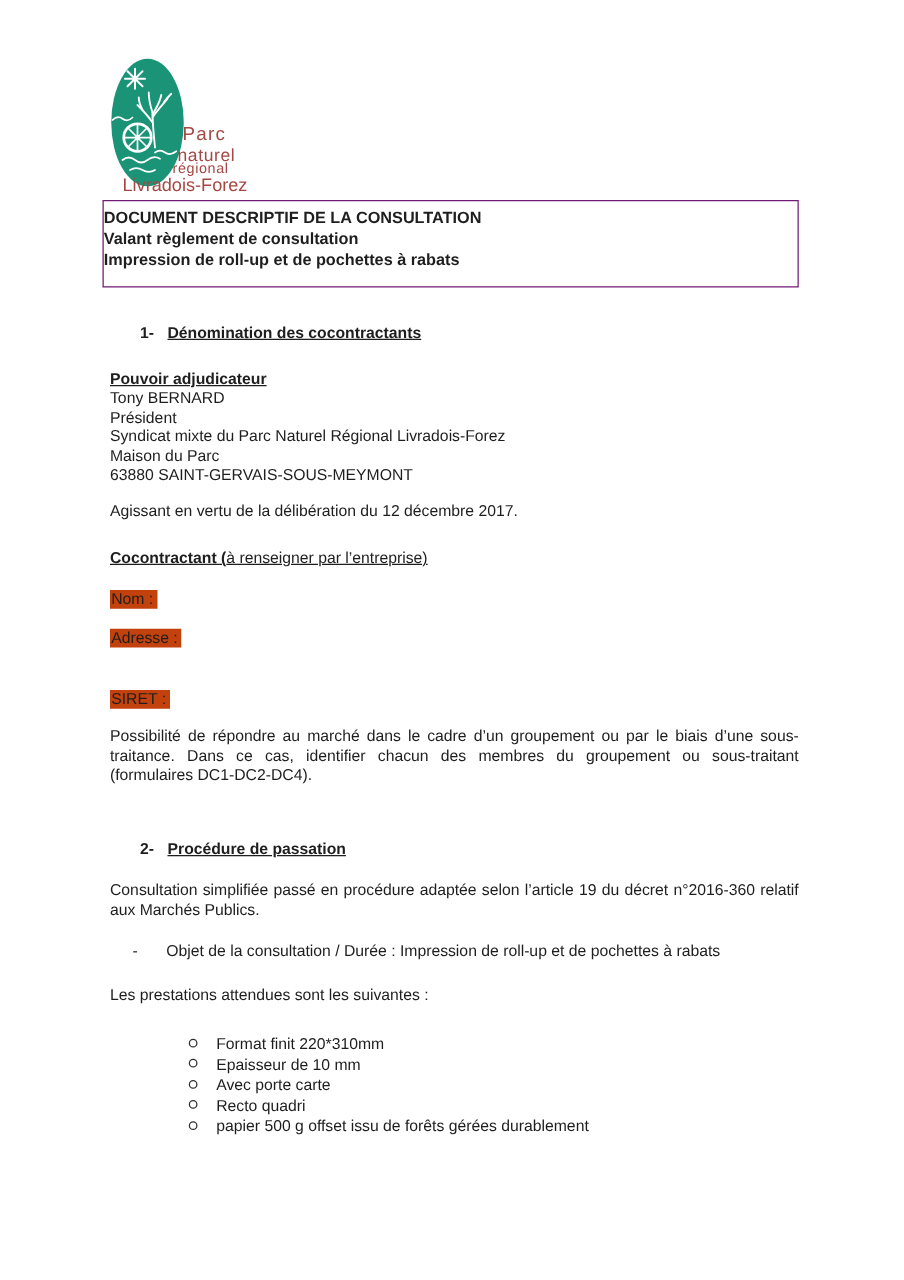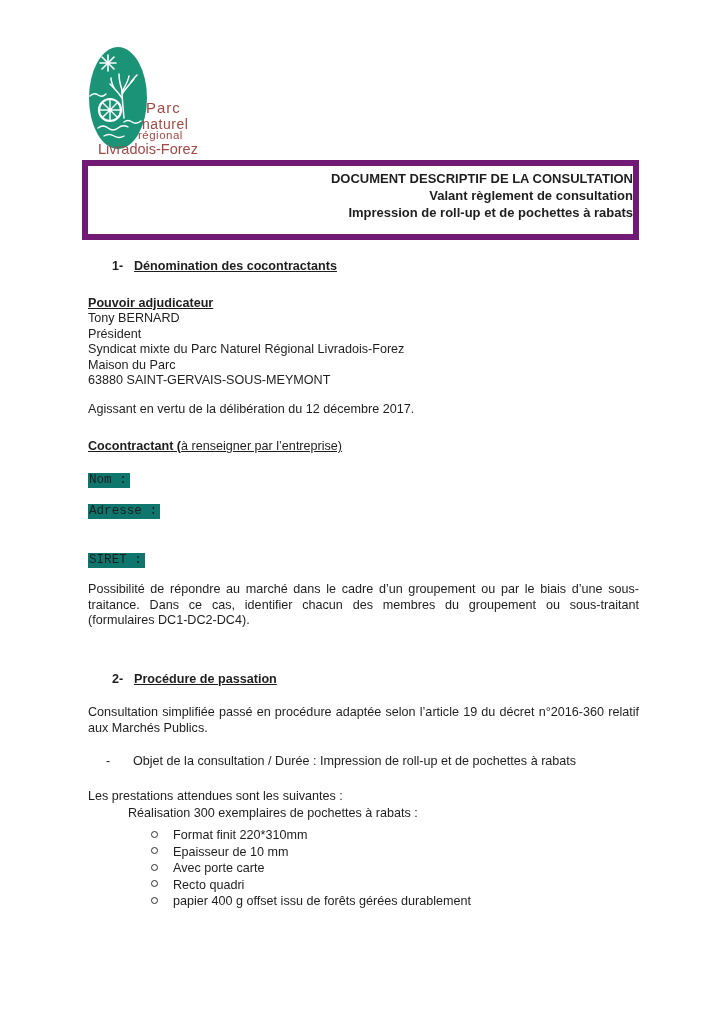--- a/index.html
+++ b/index.html
@@ -17,33 +17,33 @@
   
   .logo-emblem { position:absolute; left:88px; top:46px; }
   .logo-txt { position:absolute; color:#a54743; font-weight:500; white-space:nowrap; line-height:1; }
   .lt-parc    { left:146px; top:100px; font-size:15px; letter-spacing:1px; }
   .lt-naturel { left:142px; top:117px; font-size:14px; letter-spacing:0.5px; }
   .lt-regional{ left:138px; top:130px; font-size:11.5px; letter-spacing:0.5px; }
   .lt-lf      { left:98px;  top:142px; font-size:14.5px; }
 
   
   .header-box {
-    position:absolute; left:82px; top:160px; width:557px; height:80px;
-    box-sizing:border-box; border:6px solid #701a75;
-    text-align:right; font-weight:bold; font-size:13px; line-height:16.8px;
+    position:absolute; left:82px; top:160px; width:557px; height:70px;
+    box-sizing:border-box; border:1px solid #701a75;
+    text-align:left; font-weight:bold; font-size:13px; line-height:16.8px;
     padding-top:5px;
   }
 
   
   .sec-heading { padding-left:24px; font-weight:bold; }
   .sec-heading .num { display:inline-block; min-width:22px; text-decoration:none; }
 
   .addr div { white-space:nowrap; }
 
-  .hl { background:#0f766e; padding:0 3px 1px 1px;font-family:Liberation Mono, monospace; }
+  .hl { background:#c2410c; padding:0 3px 1px 1px; }
 
   
   .dash-line .dash { display:inline-block; padding-left:18px; width:27px; box-sizing:content-box; }
 
   .ind40 { padding-left:40px; }
 
   
   .blist { list-style:none; margin:0; padding:0 0 0 63px; line-height:16.6px; }
   .blist li { white-space:nowrap; }
   .blt {
@@ -143,23 +143,22 @@
   </div>
 
   <div class="abs justify" style="top:705px">Consultation simplifiée passé en procédure adaptée selon l’article 19 du décret n°2016-360 relatif aux Marchés Publics.</div>
 
   <div class="abs" style="top:789px">Les prestations attendues sont les suivantes :</div>
 
   <div class="abs dash-line" style="top:754px">
     <span class="dash">-</span><span>Objet de la consultation / Durée : Impression de roll-up  et de pochettes à rabats</span>
   </div>
 
-  <div class="abs ind40" style="top:806px">Réalisation 300 exemplaires de pochettes à rabats :</div>
 
   <ul class="abs blist" style="top:827px">
     <li><span class="blt"></span><span>Format finit 220*310mm</span></li>
     <li><span class="blt"></span><span>Epaisseur de 10 mm</span></li>
     <li><span class="blt"></span><span>Avec porte carte</span></li>
     <li><span class="blt"></span><span>Recto quadri</span></li>
-    <li><span class="blt"></span><span>papier 400 g offset issu de forêts gérées durablement</span></li>
+    <li><span class="blt"></span><span>papier 500 g offset issu de forêts gérées durablement</span></li>
   </ul>
 
 </div>
 
 </body></html>

